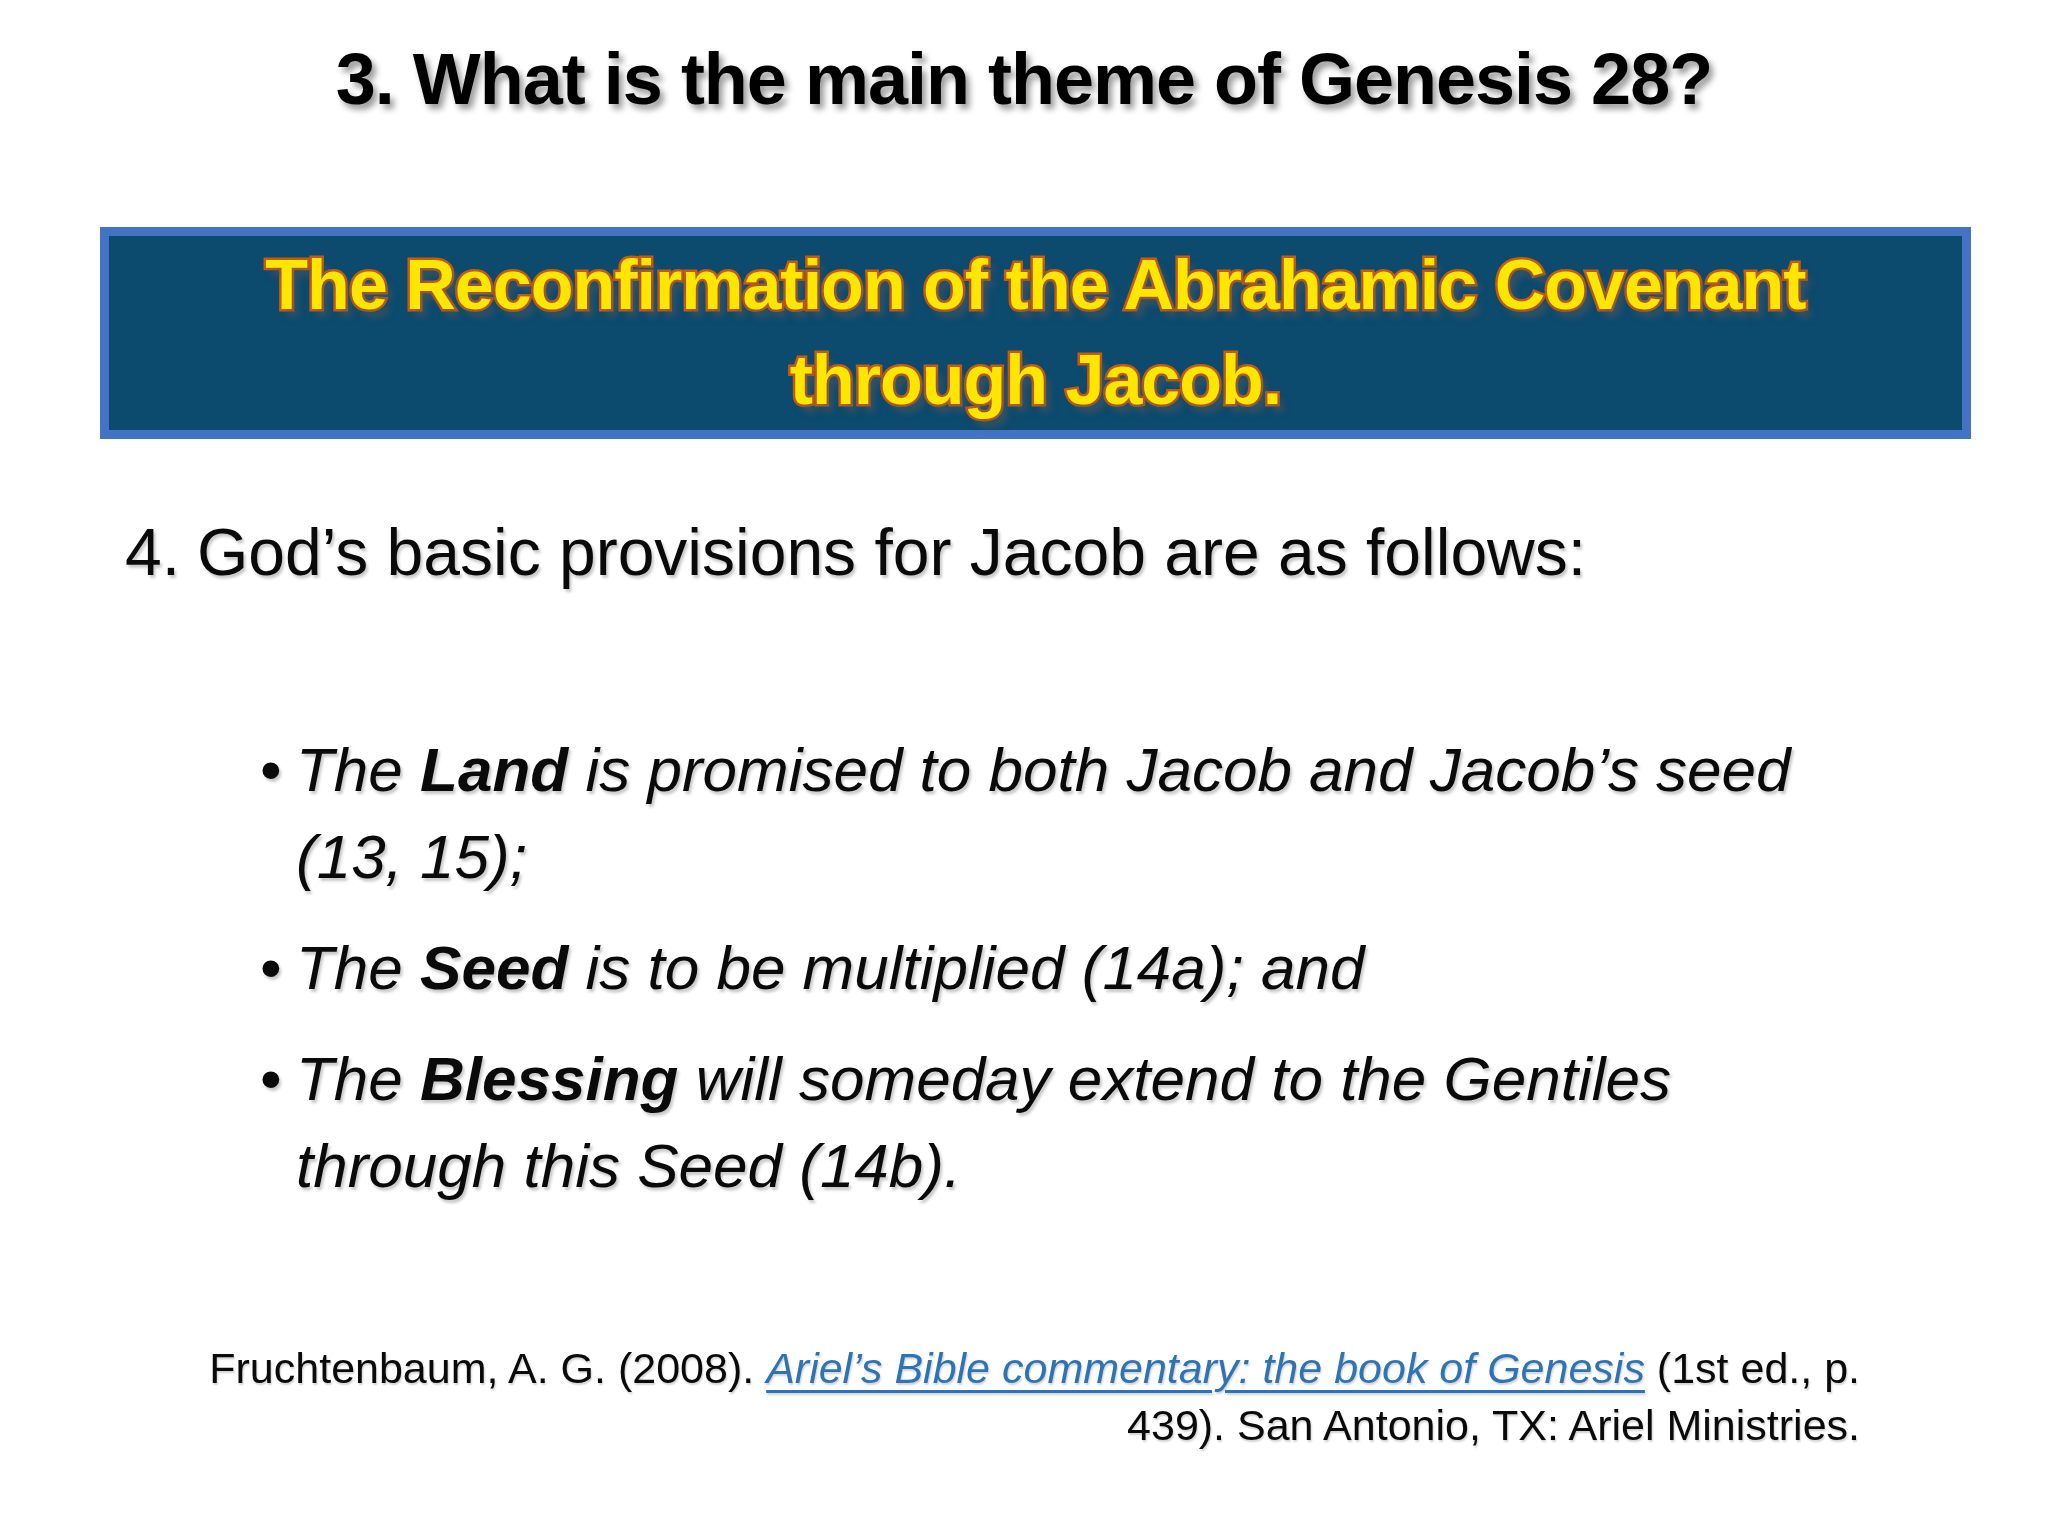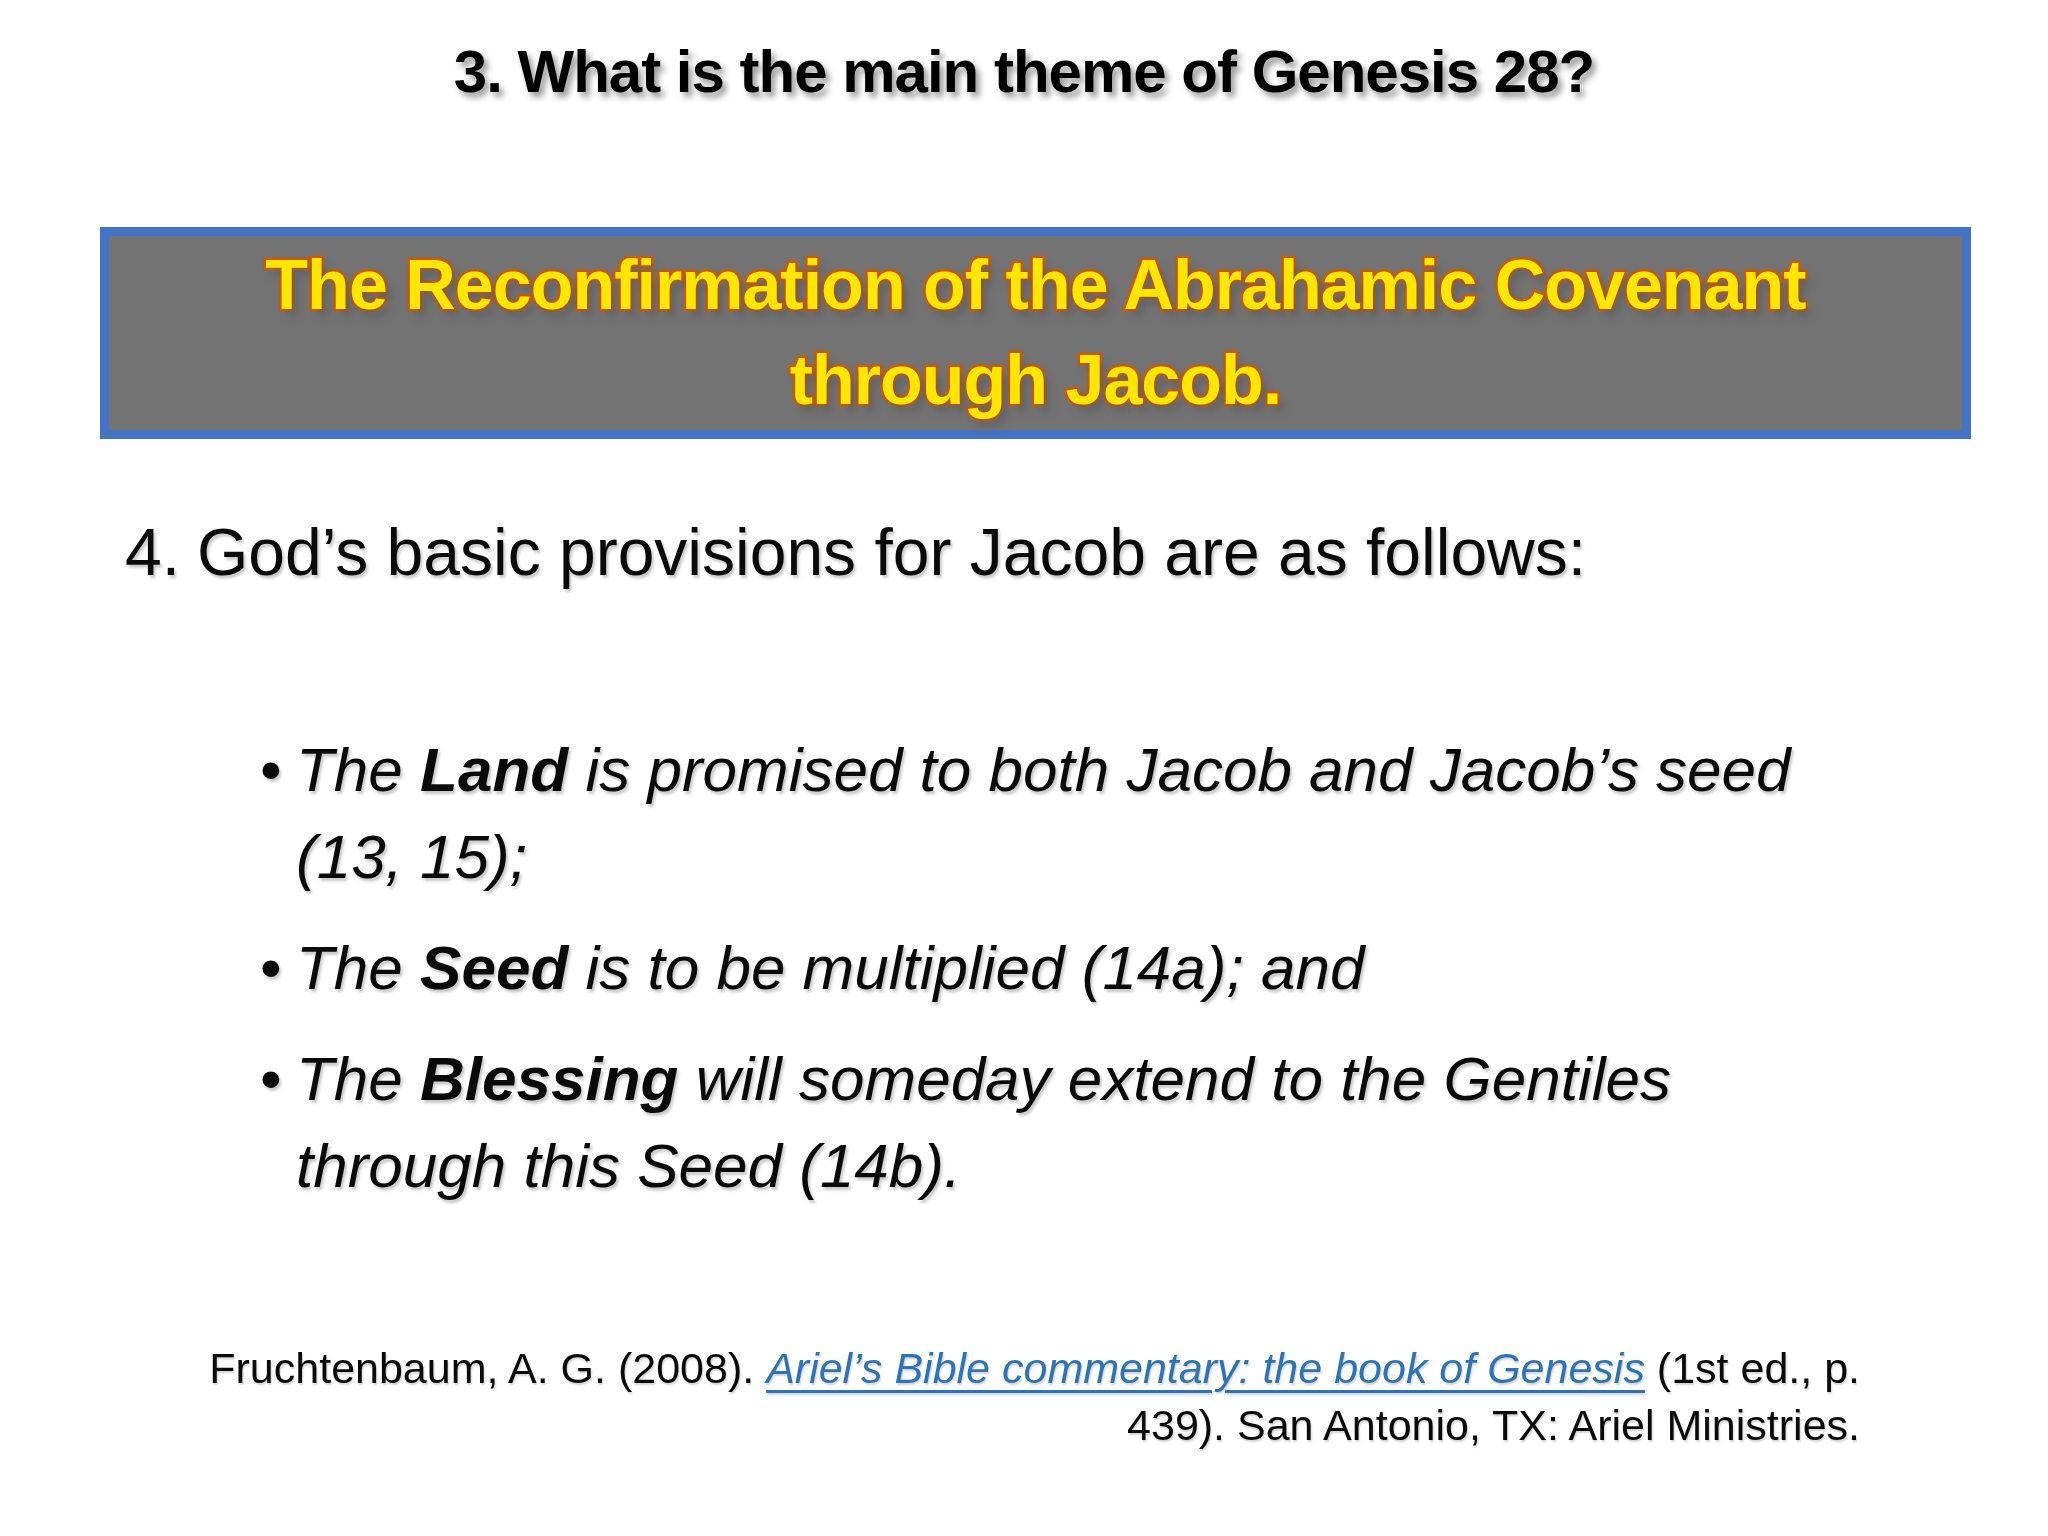--- a/index.html
+++ b/index.html
@@ -18,38 +18,38 @@
   }
 
   
   .title {
     position: absolute;
     top: 36px;
     left: 0;
     right: 0;
     margin: 0;
     text-align: center;
-    font-size: 60px;
+    font-size: 72px;
     font-weight: 700;
     line-height: 1.2;
     letter-spacing: -1px;
     color: #000000;
     text-shadow: 4px 5px 6px rgba(0,0,0,0.40);
   }
 
   
   .banner {
     position: absolute;
     left: 100px;
     top: 227px;
     width: 1871px;
     height: 212px;
     box-sizing: border-box;
     border: 9px solid #4472C4;
-    background: #737373;
+    background: #0c4a6e;
     display: flex;
     flex-direction: column;
     justify-content: center;
     align-items: center;
   }
   .banner-line {
     font-size: 70px;
     font-weight: 700;
     line-height: 95px;
     letter-spacing: -1px;

